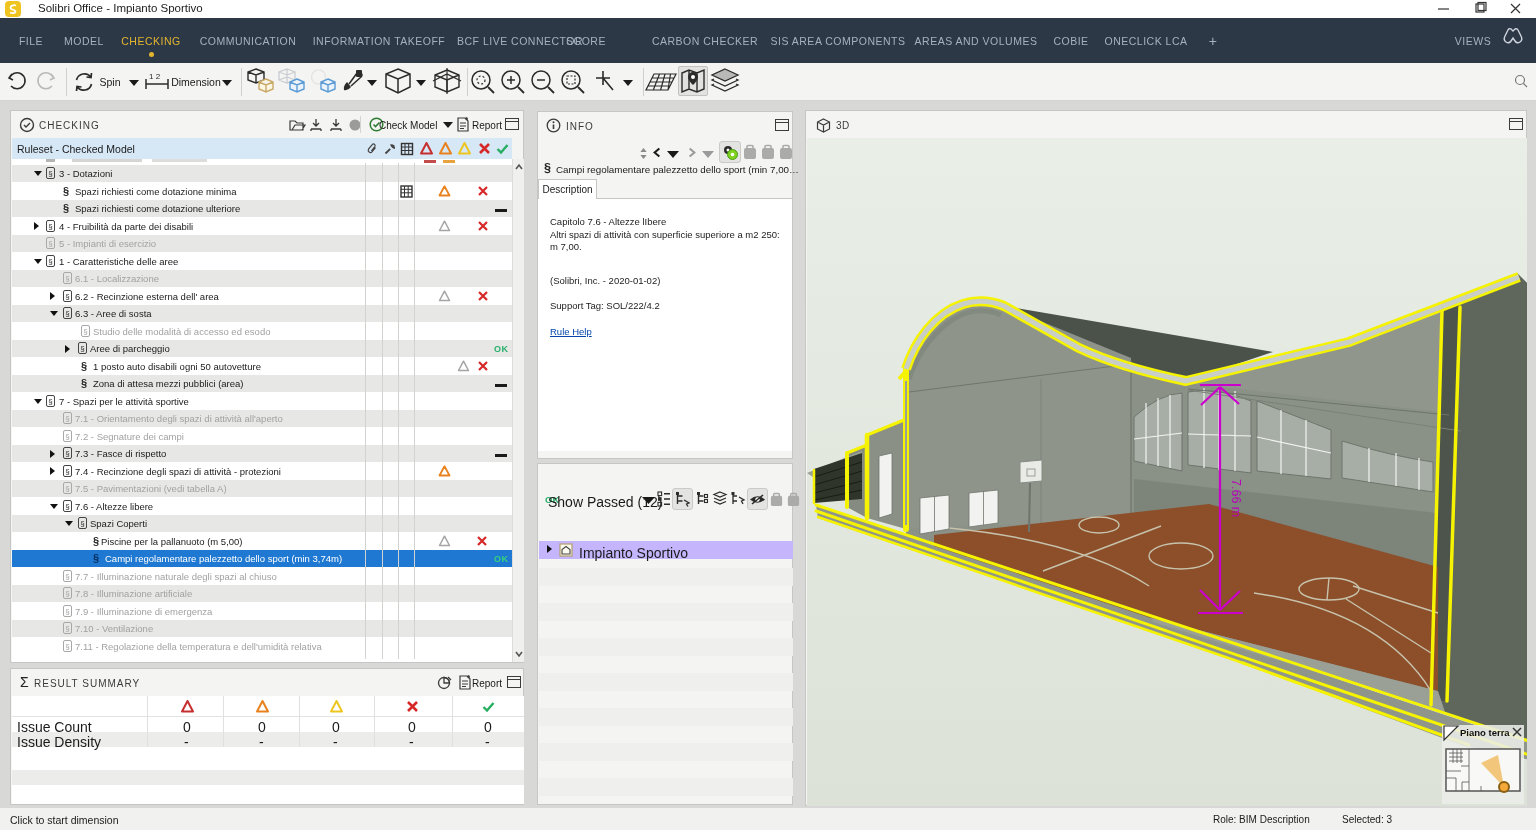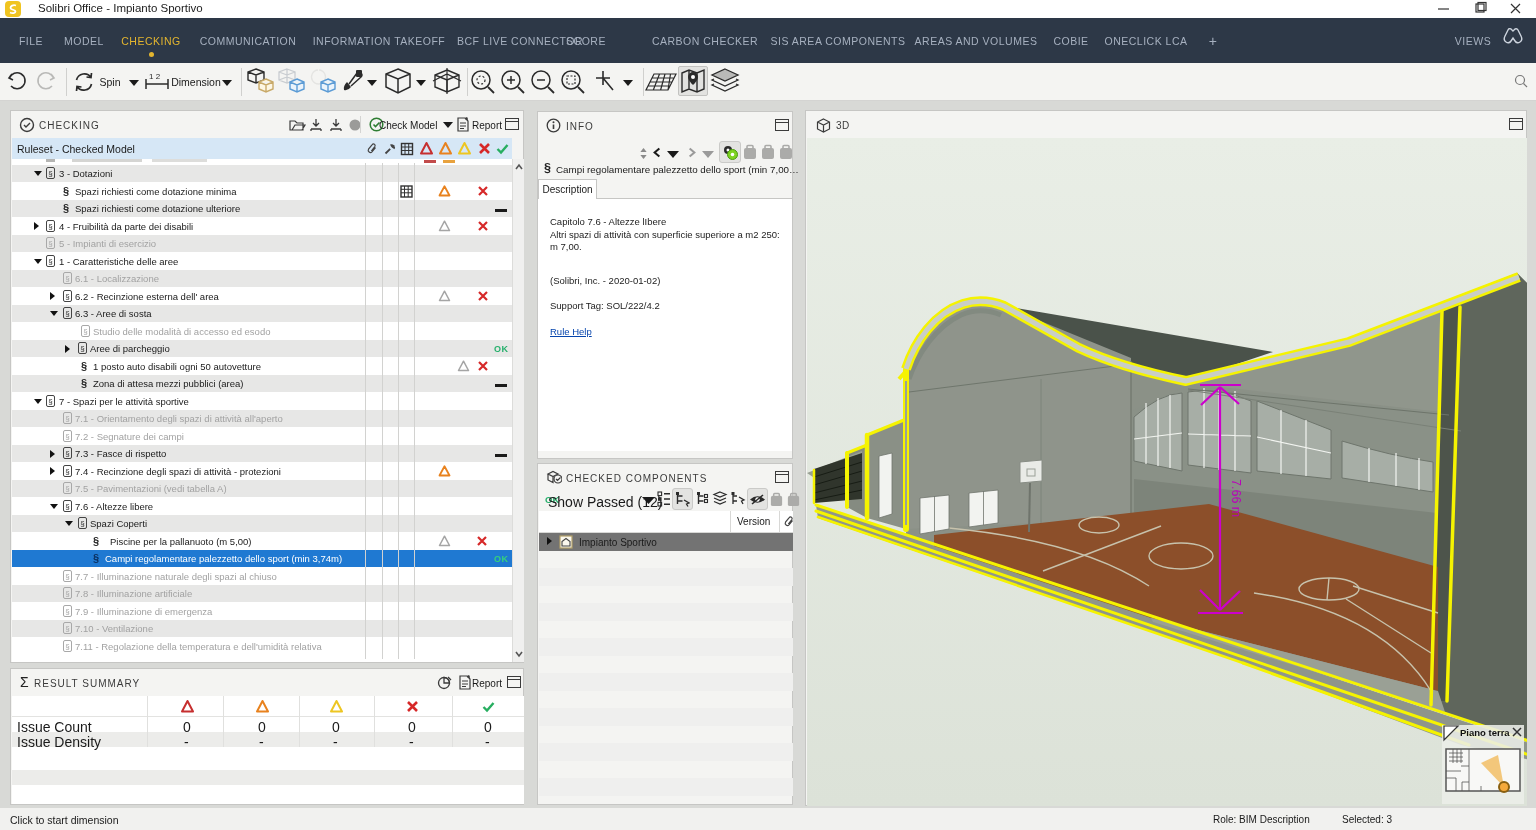--- a/index.html
+++ b/index.html
@@ -371,21 +371,21 @@
           <span class="ric" style="left:51px">§</span>
           <span class="t" style="left:63px">7.6  - Altezze libere</span>
         </div>
       <div class="tr g" style="top:355.5px">
           <span class="arr d" style="left:53px"></span>
           <span class="ric" style="left:66px">§</span>
           <span class="t" style="left:78px">Spazi Coperti</span>
         </div>
       <div class="tr" style="top:373.0px">
           <span class="para" style="left:81px">§</span>
-          <span class="t" style="left:98px">Piscine per la pallanuoto (m 5,00)</span>
+          <span class="t" style="left:89px">Piscine per la pallanuoto (m 5,00)</span>
           <svg class="mk" style="left:425.5px;top:3px" width="13" height="12" viewBox="0 0 13 12">
             <path d="M6.5 1.2 L11.5 10.5 H1.5 Z" fill="none" stroke="#a5a5a5" stroke-width="1.5" stroke-linejoin="round"></path>
           </svg>
           <svg class="mk" style="left:464px;top:3px" width="12" height="12" viewBox="0 0 12 12">
             <path d="M2 2 L10 10 M10 2 L2 10" stroke="#d62828" stroke-width="2.2"></path>
           </svg>
         </div>
       <div class="tr sel" style="top:390.5px">
           <span class="para" style="left:81px;color:#0a2d5c">§</span>
           <span class="t" style="left:93px">Campi regolamentare palezzetto dello sport (min 3,74m)</span>
@@ -530,28 +530,20 @@
     <div style="position:absolute;left:0;top:86px;width:254px;height:253px;background:#fff;border-top:1px solid #c6c6c4"></div>
     <div style="position:absolute;left:0;top:67px;width:59px;height:20px;background:#fff;border:1px solid #c6c6c4;border-bottom:none;font-size:10px;color:#1a1a1a;text-align:center;line-height:19px">Description</div>
     <div id="infotext">
       Capitolo 7.6 - Altezze lIbere<br>Altri spazi di attività con superficie superiore a m2 250:<br>m 7,00.
       <div style="position:absolute;top:59px;white-space:nowrap">(Solibri, Inc. - 2020-01-02)</div>
       <div style="position:absolute;top:84px;white-space:nowrap">Support Tag: SOL/222/4.2</div>
       <div style="position:absolute;top:110px;color:#0645ad;text-decoration:underline">Rule Help</div>
     </div>
   </div>
   <div class="panel" id="components" style="left:537px;top:463px;width:256px;height:342px">
-    <div class="phead">
-      <svg style="position:absolute;left:8px;top:6px" width="16" height="15" viewBox="0 0 16 15">
-          <path d="M2 4 L7 1.5 L12 4 L7 6.5 Z M2 4 L2 10 L7 12.5 L7 6.5" fill="none" stroke="#3b3b3b" stroke-width="1.2"></path>
-          <path d="M8 9 a4 4 0 1 0 8 0 a4 4 0 1 0-8 0 M10 9 l1.5 1.5 l3-3" fill="#f4f4f2" stroke="#3b3b3b" stroke-width="1.2"></path>
-        </svg>
-      <span class="ptitle" style="left:28px">CHECKED COMPONENTS</span>
-      <div class="winicon" style="left:237px"></div>
-    </div>
     <span style="position:absolute;left:7px;top:30px;font-size:9.5px;font-weight:bold;color:#27b06c">OK</span>
     <span style="position:absolute;left:10px;top:30px;font-size:14px;color:#1a1a1a">Show Passed (12)</span>
     <svg style="position:absolute;left:104px;top:32px" width="13" height="9" viewBox="0 0 13 9">
         <path d="M0 1 L13 1 L6.5 8 Z" fill="#1a1a1a"></path>
       </svg>
     <svg style="position:absolute;left:119px;top:27px" width="14" height="16" viewBox="0 0 14 16">
         <rect x="1" y="1" width="3.6" height="3.6" fill="none" stroke="#2b2b2b" stroke-width="1.1"></rect>
         <rect x="1" y="6.2" width="3.6" height="3.6" fill="#2b2b2b"></rect>
         <rect x="1" y="11.4" width="3.6" height="3.6" fill="none" stroke="#2b2b2b" stroke-width="1.1"></rect>
         <path d="M7 2.8 h6 M7 8 h6 M7 13.2 h6" stroke="#2b2b2b" stroke-width="1.4"></path>
@@ -584,29 +576,21 @@
         <path d="M3 11 L14 2" stroke="#2b2b2b" stroke-width="1.6"></path>
       </svg>
     <svg style="position:absolute;left:231px;top:28px" width="15" height="16" viewBox="0 0 16 17">
         <rect x="2" y="4" width="12" height="11" rx="2" fill="#ababa9"></rect>
         <rect x="5" y="1.5" width="6" height="4" rx="1" fill="none" stroke="#ababa9" stroke-width="1.6"></rect>
       </svg>
     <svg style="position:absolute;left:248px;top:28px" width="15" height="16" viewBox="0 0 16 17">
         <rect x="2" y="4" width="12" height="11" rx="2" fill="#ababa9"></rect>
         <rect x="5" y="1.5" width="6" height="4" rx="1" fill="none" stroke="#ababa9" stroke-width="1.6"></rect>
       </svg>
-    <div style="position:absolute;left:1px;top:47px;width:254px;height:22px;background:#fff;border-bottom:1px solid #d8d8d6">
-      <div style="position:absolute;left:191px;top:0;width:1px;height:22px;background:#d8d8d6"></div>
-      <div style="position:absolute;left:240px;top:0;width:1px;height:22px;background:#d8d8d6"></div>
-      <span style="position:absolute;left:198px;top:5px;font-size:10px;color:#1a1a1a">Version</span>
-      <svg style="position:absolute;left:243px;top:4px" width="14" height="14" viewBox="0 0 14 14">
-          <path d="M10.5 5.5 L7 9.8 a2.2 2.2 0 0 1-3.5-2.6 L7.2 2.6 a1.6 1.6 0 0 1 2.6 1.9 L6.3 9" fill="none" stroke="#444" stroke-width="1.2"></path>
-        </svg>
-    </div>
-    <div style="position:absolute;left:1px;top:69px;width:254px;height:17.5px;background:#737373;font-size:10px;color:#1a1a1a">
+    <div style="position:absolute;left:1px;top:77px;width:254px;height:17.5px;background:#c4b5fd;font-size:14px;color:#1a1a1a">
       <span class="arr r" style="left:8px;top:4px"></span>
       <svg style="position:absolute;left:20px;top:2px" width="14" height="14" viewBox="0 0 14 14">
           <rect x="1" y="1" width="12" height="12" fill="#fbf8ee" stroke="#b3a169" stroke-width="1.2"></rect>
           <path d="M7 3.5 L11 6.5 L11 11 L3 11 L3 6.5 Z" fill="none" stroke="#444" stroke-width="1.1"></path>
         </svg>
       <span style="position:absolute;left:40px;top:3.5px">Impianto Sportivo</span>
     </div>
     <div style="position:absolute;left:1px;top:104px;width:254px;height:17.5px;background:#efefee"></div>
     <div style="position:absolute;left:1px;top:139px;width:254px;height:17.5px;background:#efefee"></div>
     <div style="position:absolute;left:1px;top:174px;width:254px;height:17.5px;background:#efefee"></div>

